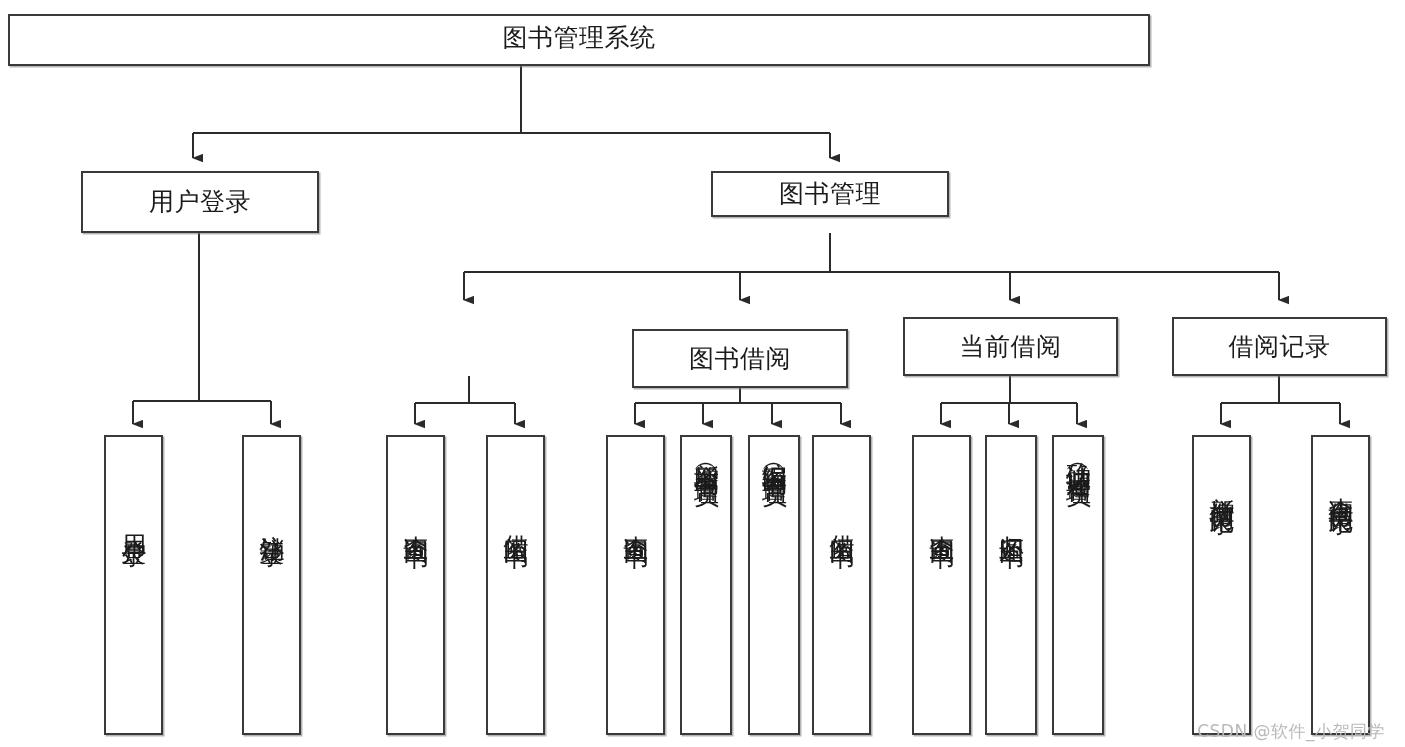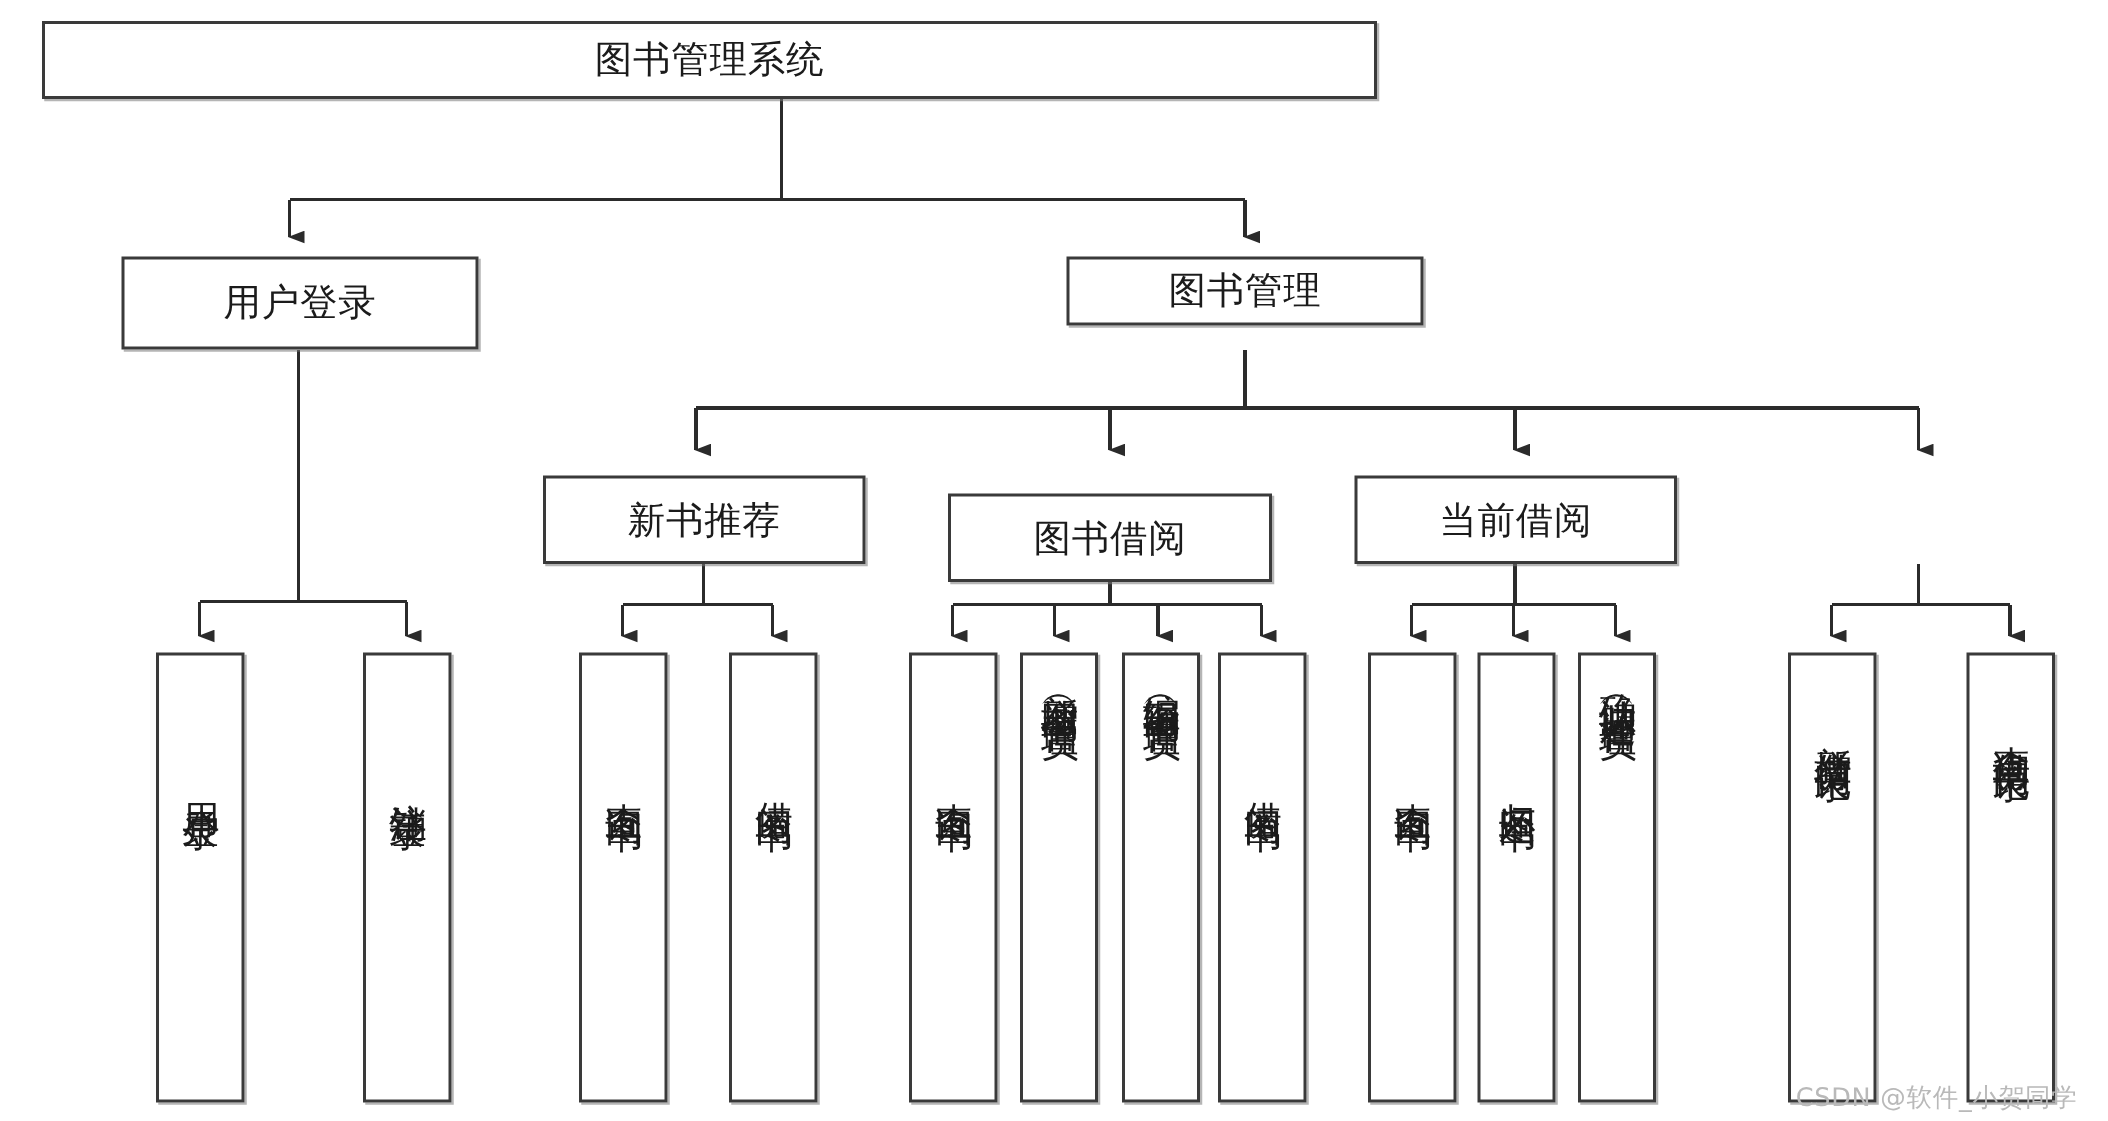--- a/index.html
+++ b/index.html
@@ -119,44 +119,44 @@
       <path d="M1009,403 L1009,424" marker-end="url(#arw)"></path>
       <path d="M1077,403 L1077,424" marker-end="url(#arw)"></path>
 
       <path d="M1279,376 L1279,403"></path>
       <path d="M1221,403 L1340,403"></path>
       <path d="M1221,403 L1221,424" marker-end="url(#arw)"></path>
       <path d="M1340,403 L1340,424" marker-end="url(#arw)"></path>
     </g>
   </svg>
 
-  <div class="node root h-node" style="left:28px; top:14px; width:890px; height:52px;">
+  <div class="node root h-node" style="left:8px; top:14px; width:1142px; height:52px;font-family:Liberation Mono, monospace;">
     <span class="lbl">图书管理系统</span>
   </div>
 
   <div class="node h-node" style="left:81px; top:171px; width:238px; height:62px;">
     <span class="lbl">用户登录</span>
   </div>
 
   <div class="node h-node" style="left:711px; top:171px; width:238px; height:46px;">
     <span class="lbl">图书管理</span>
   </div>
 
-  <div class="node h-node" style="left:362px; top:317px; width:215px; height:59px;">
-    <span class="lbl">新书推荐</span>
-  </div>
 
   <div class="node h-node" style="left:632px; top:317px; width:216px; height:59px;margin-top:12px;">
     <span class="lbl">图书借阅</span>
   </div>
 
   <div class="node h-node" style="left:903px; top:317px; width:215px; height:59px;">
     <span class="lbl">当前借阅</span>
   </div>
 
+  <div class="node h-node" style="left:1172px; top:317px; width:215px; height:59px;">
+    <span class="lbl">借阅记录</span>
+  </div>
 
   <div class="node v-node" style="left:104px; top:435px; width:59px; height:300px;">
     <span class="lbl" style="margin-top:78px;">用户登录</span>
   </div>
 
   <div class="node v-node" style="left:242px; top:435px; width:59px; height:300px;">
     <span class="lbl" style="margin-top:78px;">注销登录</span>
   </div>
 
   <div class="node v-node" style="left:386px; top:435px; width:59px; height:300px;">

